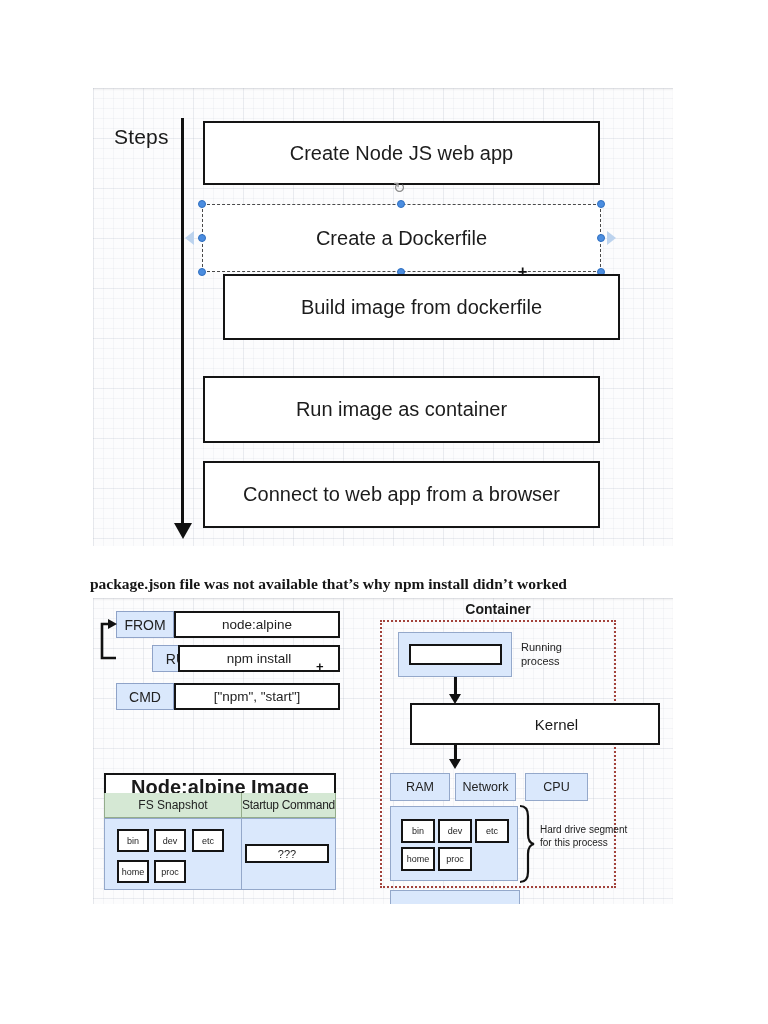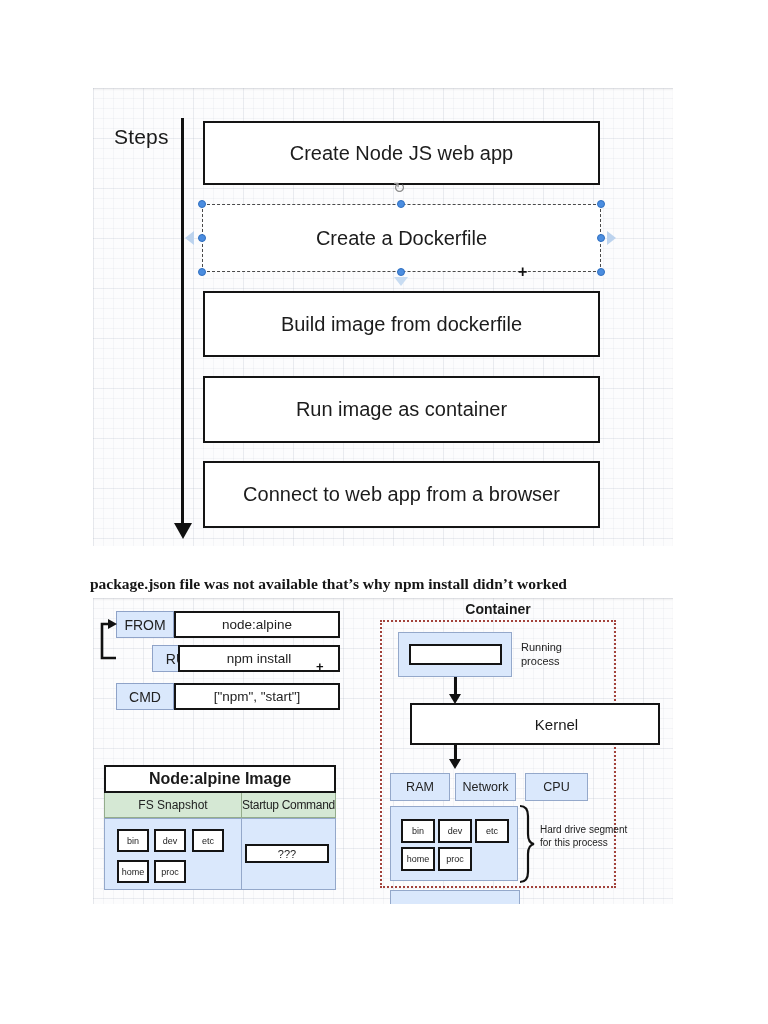--- a/index.html
+++ b/index.html
@@ -60,23 +60,23 @@
   .instr-value {
     position:absolute; width:166px; height:27px;
     background:#fff; border:2px solid #141414;
     display:flex; align-items:center; justify-content:center; font-size:13.5px; color:#222;
   }
   .hook-arrow { position:absolute; left:4px; top:16px; }
   .crosshair.npm { left:223px; top:62px; font-size:13px; }
 
   
   .image-table { position:absolute; left:11px; top:167px; width:232px; height:125px; }
-  .it-title { position:absolute; left:0; top:0; width:232px; height:28px;
-    background:#fff; border:2px solid #141414;
-    display:flex; align-items:center; justify-content:center; font-size:16px; font-weight:700; }
+  .it-title { position:absolute; left:0; top:8px; width:232px; height:28px;
+    background:#fff; border:2px solid #141414;
+    display:flex; align-items:center; justify-content:center; font-size:20px; font-weight:700; }
   .it-head { position:absolute; left:0; top:28px; width:232px; height:25px; display:flex; }
   .it-headcell { background:#d5e8d4; border:1px solid #94ac8c; border-top:none;
     display:flex; align-items:center; justify-content:center; font-size:12px; color:#222; }
   .it-headcell.c1 { width:137px; border-right:none; }
   .it-headcell.c2 { width:95px; letter-spacing:-.3px; }
   .it-body { position:absolute; left:0; top:53px; width:232px; height:72px;
     background:#dae8fc; border:1px solid #94a8ca; }
   .it-divider { position:absolute; left:136px; top:0; width:1px; height:70px; background:#94a8ca; }
   .mini-box { position:absolute; width:32px; height:23px; background:#fff; border:2px solid #141414;
     display:flex; align-items:center; justify-content:center; font-size:9px; color:#222; }
@@ -139,21 +139,21 @@
     <div class="handle" style="left:504px; top:146px;"></div>
     <div class="handle" style="left:105px; top:180px;"></div>
     <div class="handle" style="left:304px; top:180px;"></div>
     <div class="handle" style="left:504px; top:180px;"></div>
     <div class="rotate-handle">↻</div>
     <div class="dir-arrow dir-left"></div>
     <div class="dir-arrow dir-right"></div>
     <div class="dir-arrow dir-down"></div>
     <div class="crosshair steps">+</div>
 
-    <div class="step-box" style="top:203px;">
+    <div class="step-box" style="top:186px;margin-left:20px;">
       <span>Build image from dockerfile</span>
     </div>
     <div class="step-box" style="top:288px; height:67px;">
       <span>Run image as container</span>
     </div>
     <div class="step-box" style="top:373px; height:67px;">
       <span>Connect to web app from a browser</span>
     </div>
   </section>
 

